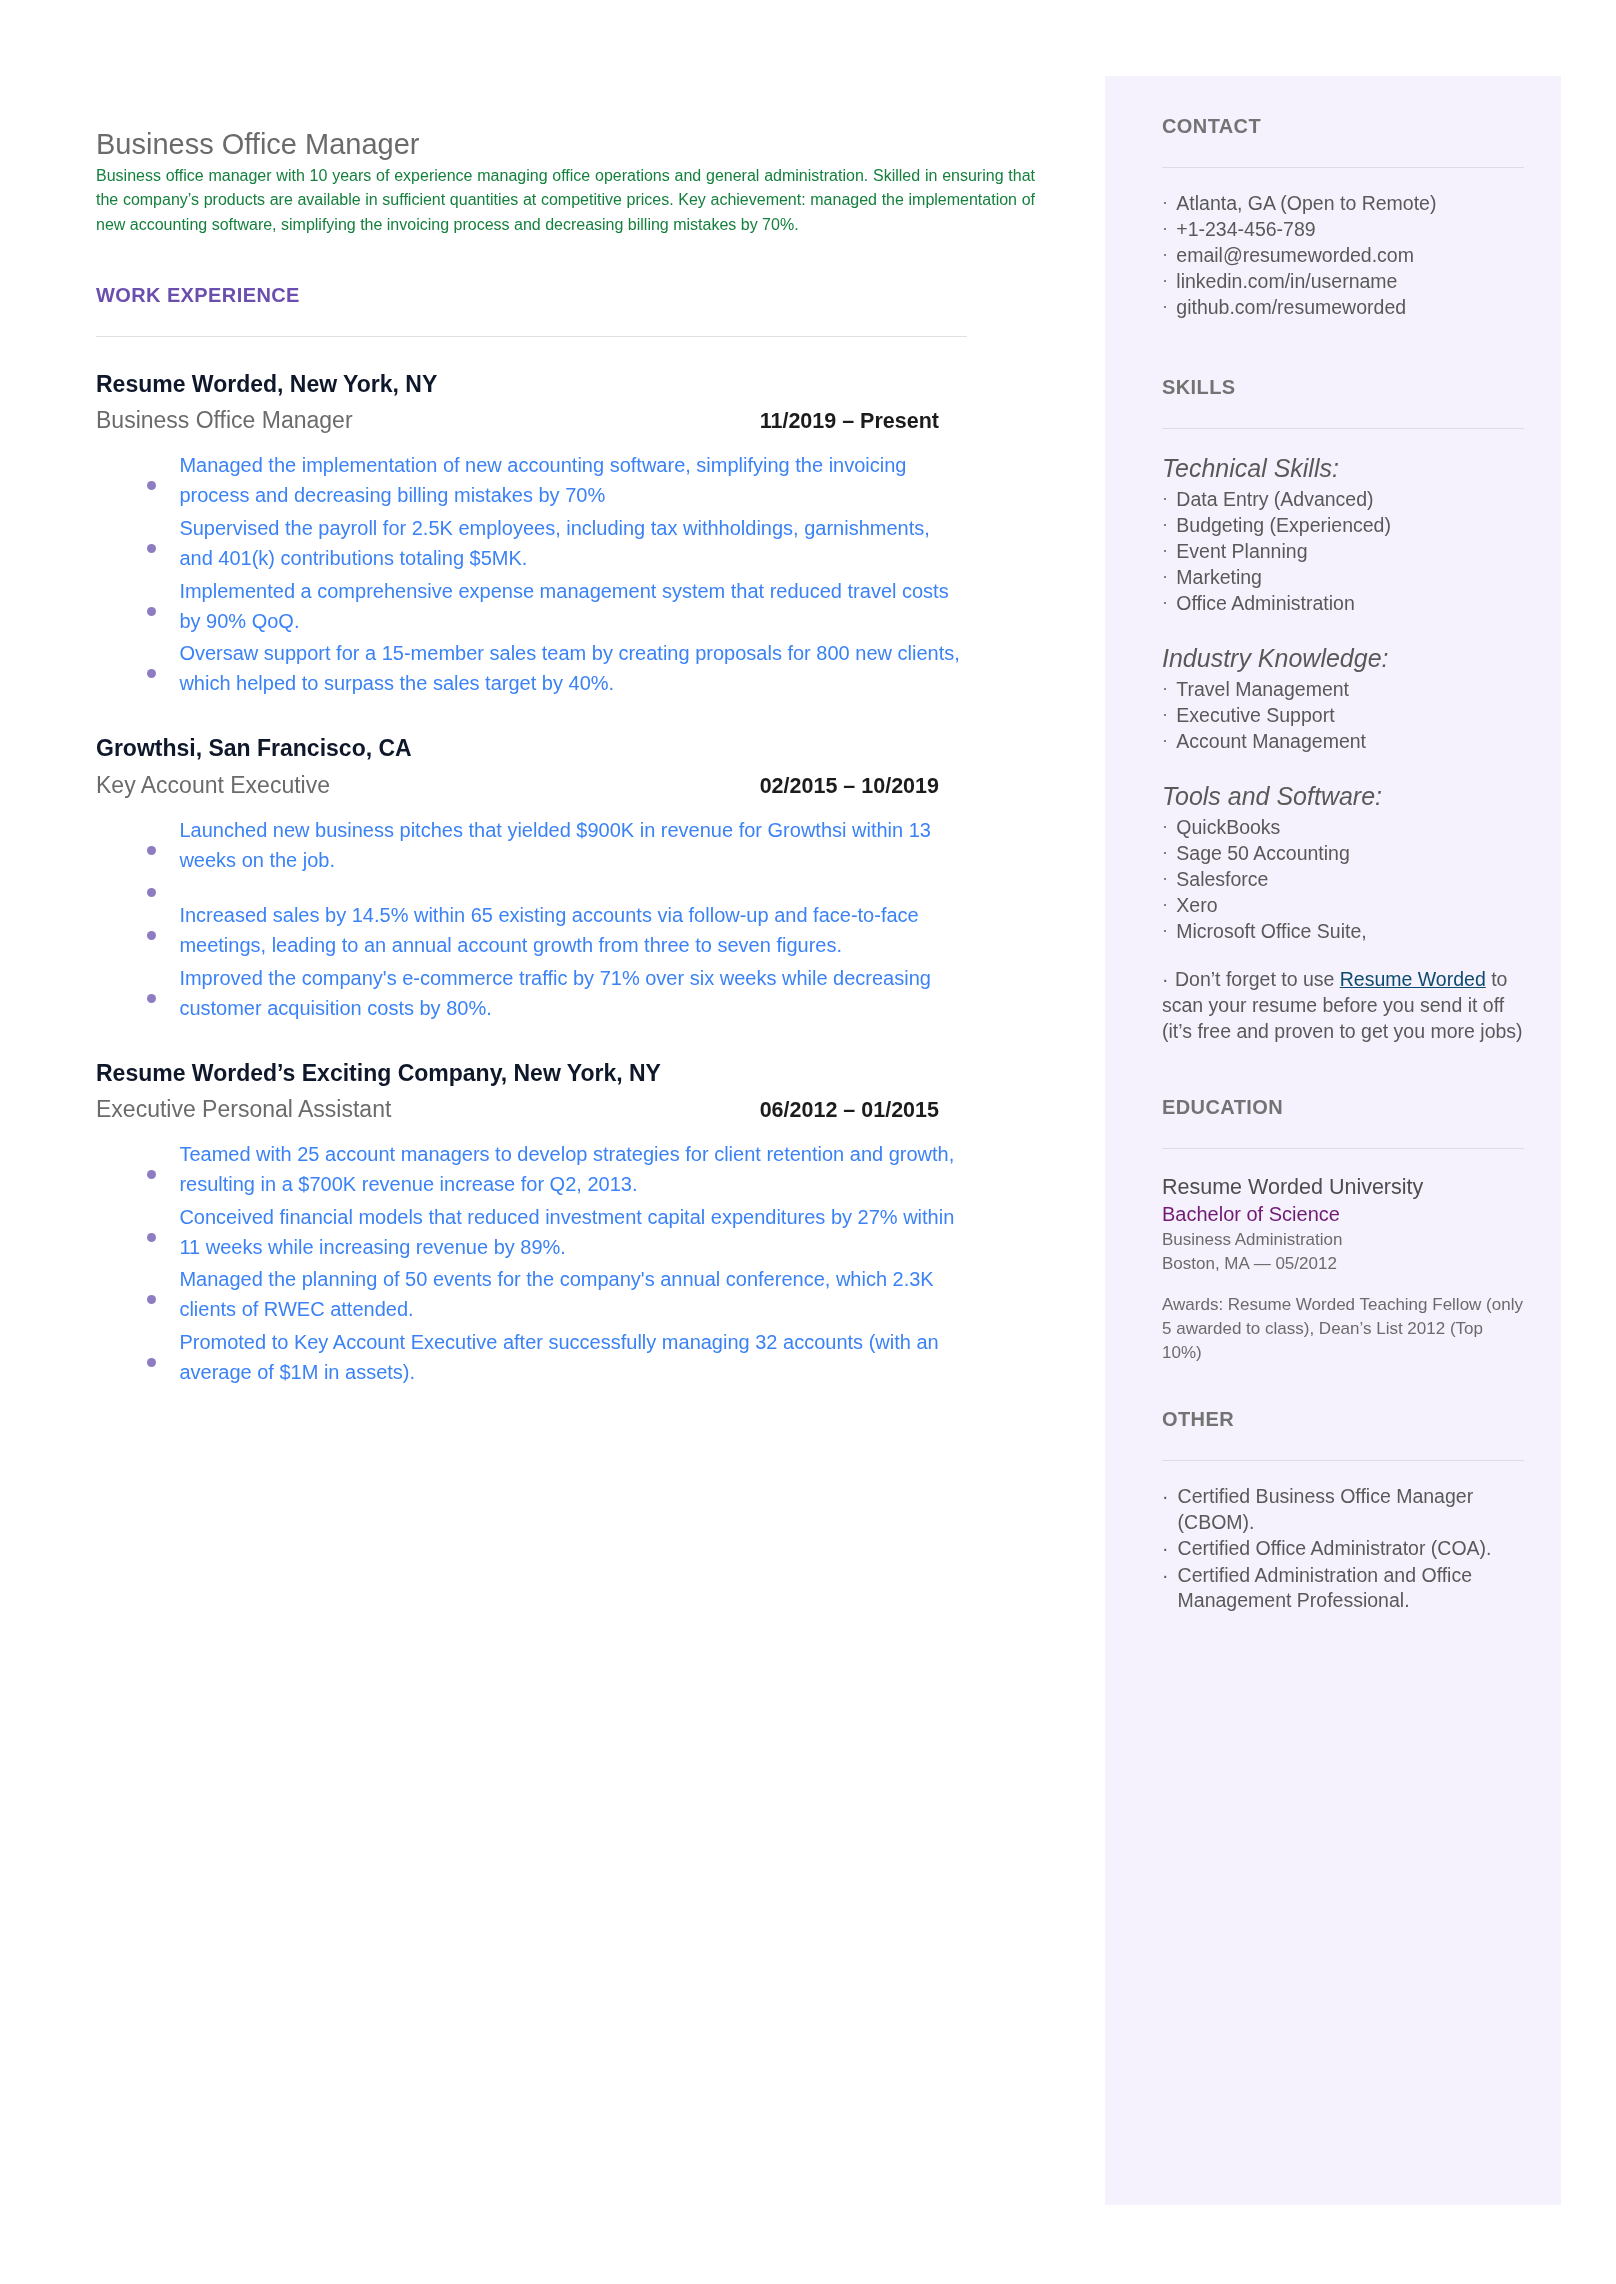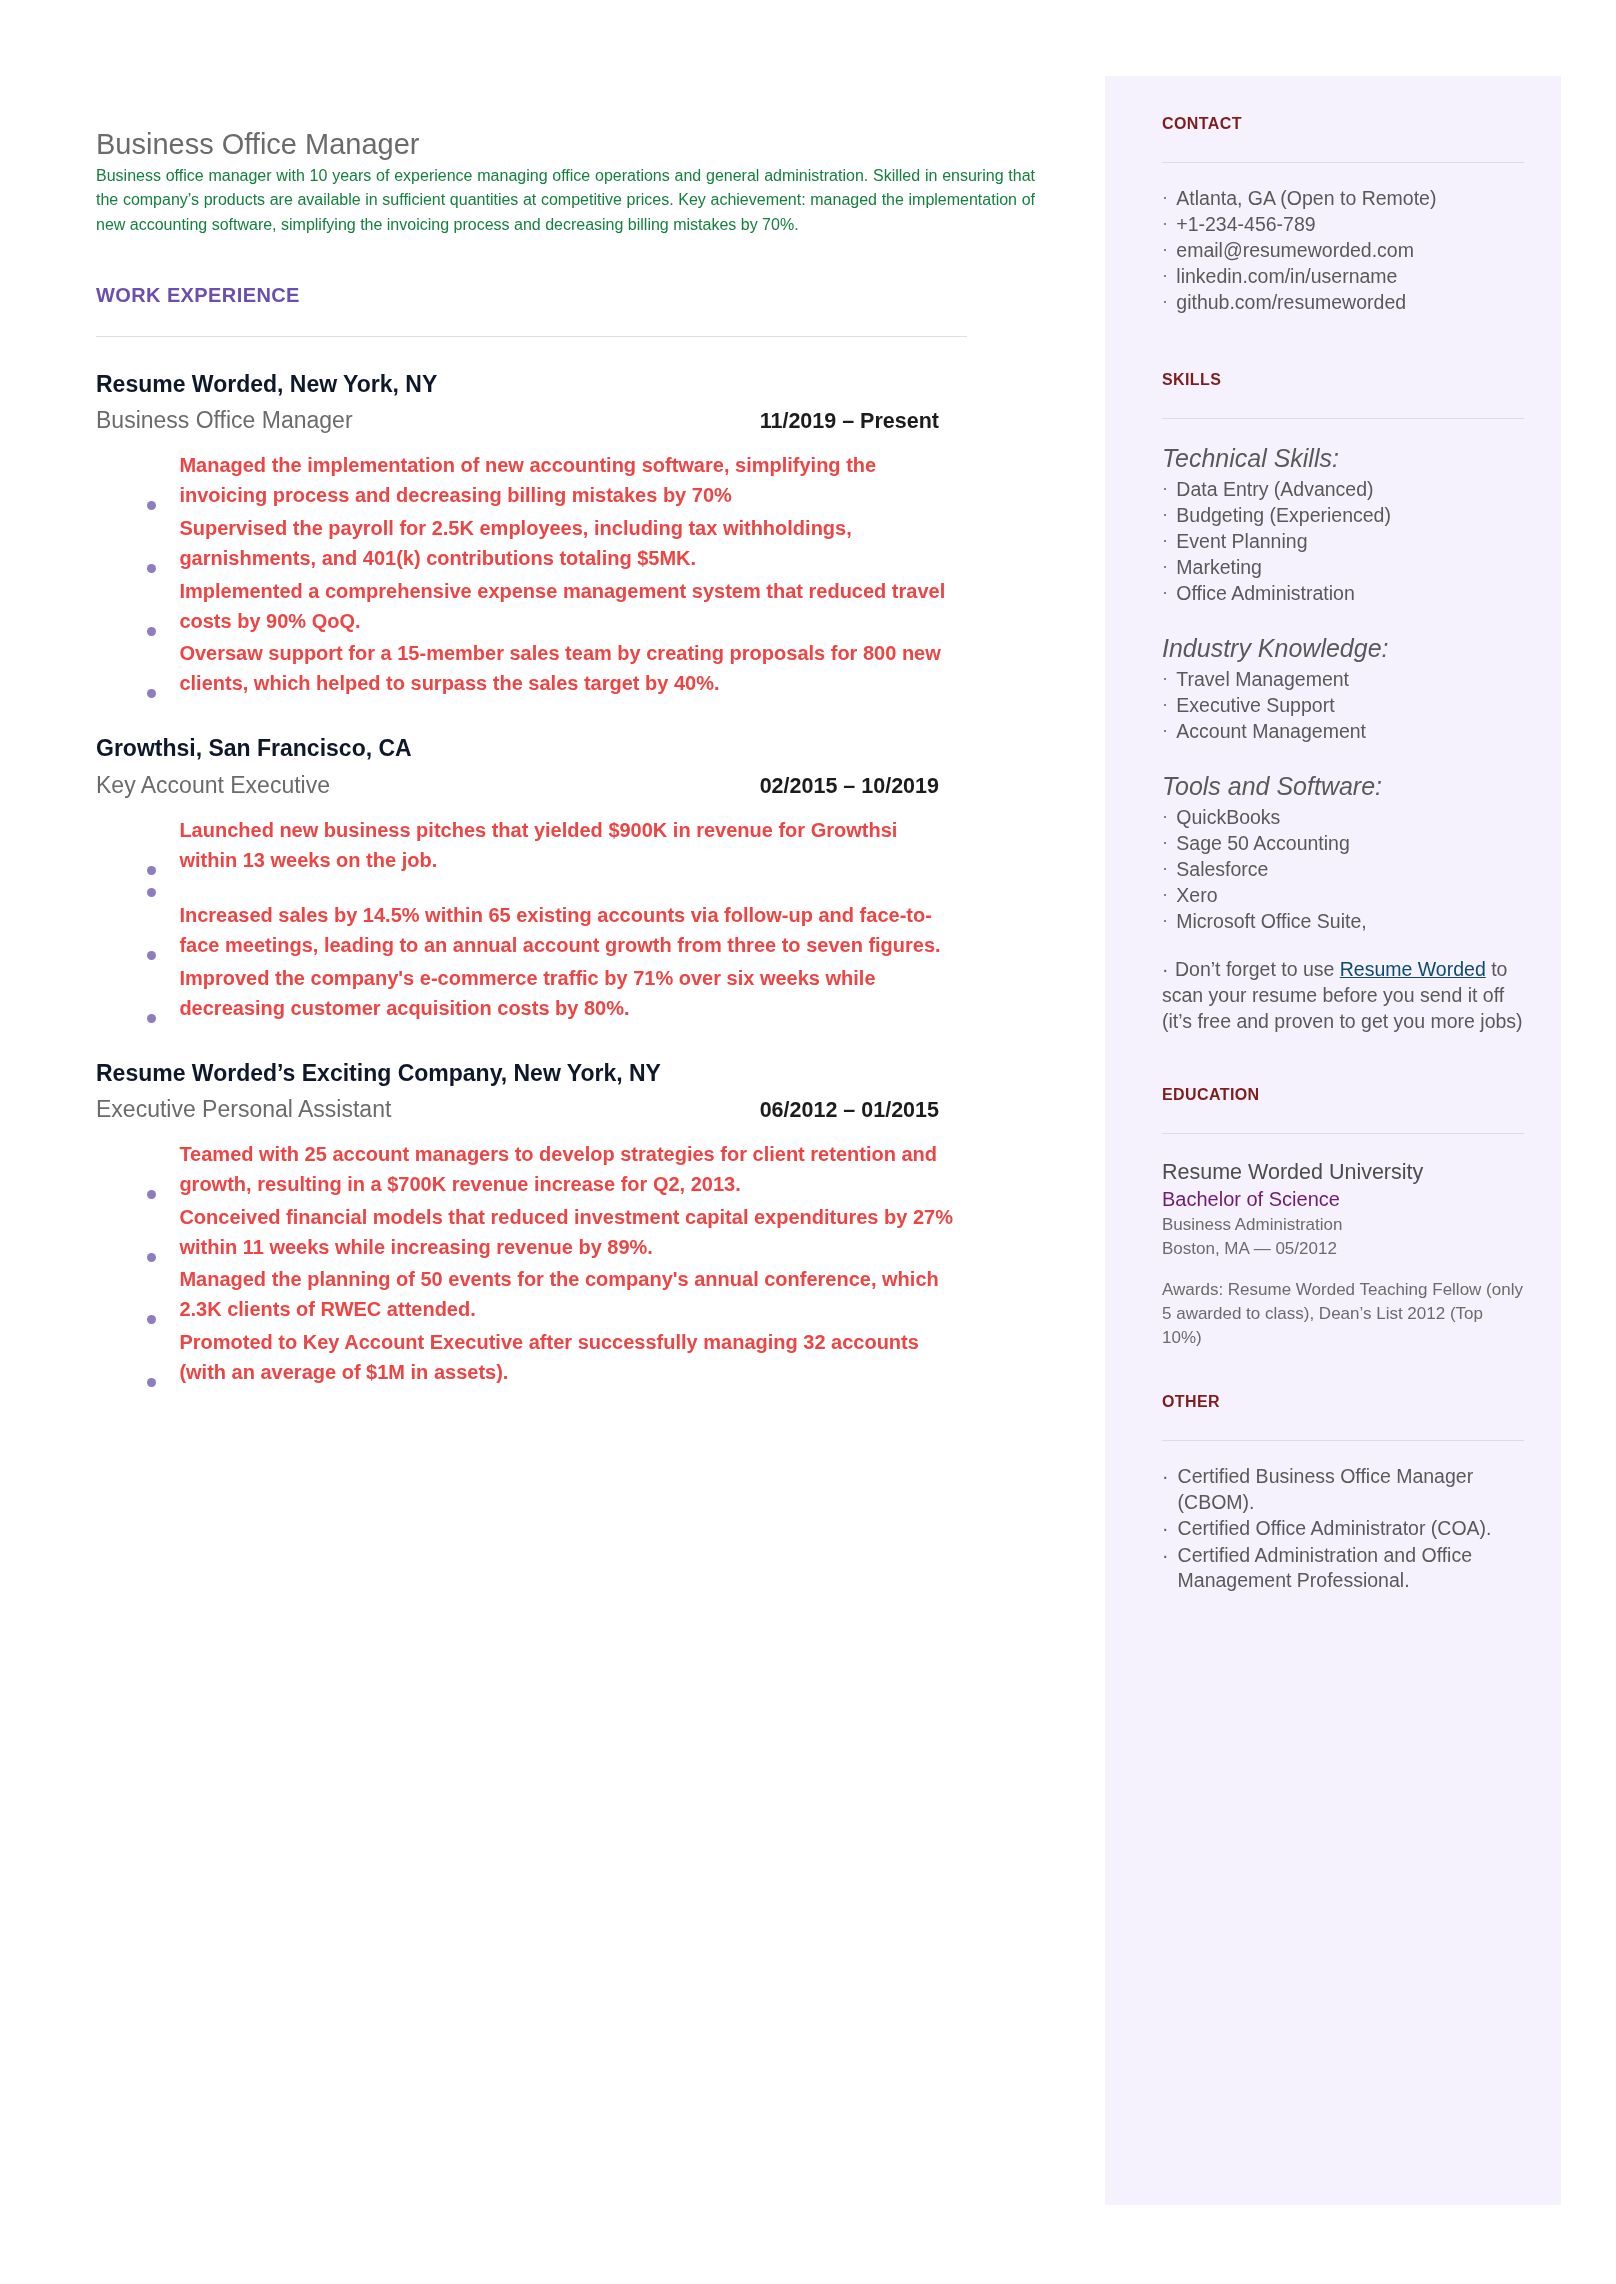--- a/index.html
+++ b/index.html
@@ -18,23 +18,23 @@
     position: absolute;
     left: 1105px;
     top: 76px;
     width: 456px;
     height: 2129px;
     background: #f5f2fd;
     padding: 39px 38px 0 57px;
   }
 
   .side-heading {
-    color: #7f1d1d;
+    color: #737373;
     font-weight: bold;
-    font-size: 16px;
+    font-size: 20px;
     letter-spacing: 0.4px;
     font-family: "Liberation Sans", sans-serif;
   }
 
   .side-rule {
     height: 0.7px;
     background: #dedae8;
     margin-top: 29px;
     margin-bottom: 23.4px;
     width: 362px;
@@ -197,28 +197,27 @@
     line-height: 1.3;
     white-space: nowrap;
   }
 
   .bullets {
     list-style: none;
     margin-top: 14.3px;
     margin-bottom: 36px;
   }
   .bullets li {
-    color: #ef4444;
+    color: #3b82f6;
     font-size: 20px;
     line-height: 1.5;
     display: flex;
-    align-items: flex-end;
+    align-items: center;
     margin-bottom: 2.6px;
     padding-left: 51px;
-    font-weight: bold;
   }
   .bullets li .dot {
     width: 9px;
     height: 9px;
     border-radius: 50%;
     background: #8e7cc3;
     flex: 0 0 9px;
     margin-top: 11px;
     margin-right: 23.4px;
   }

